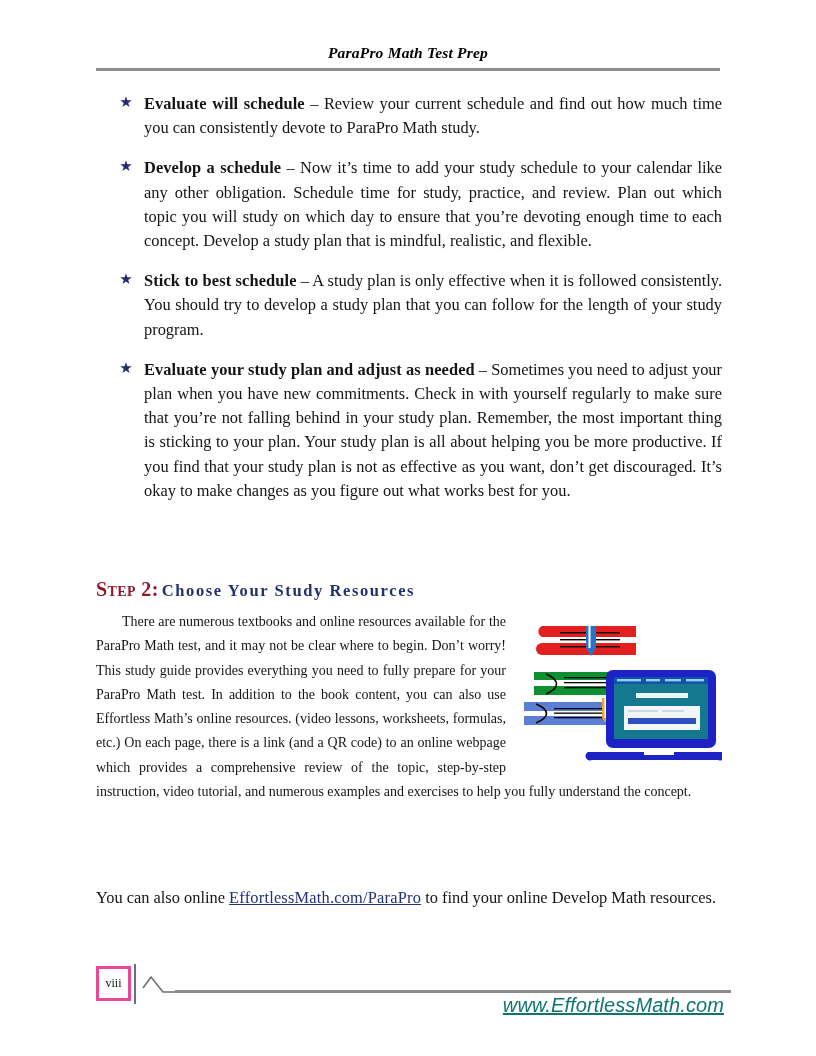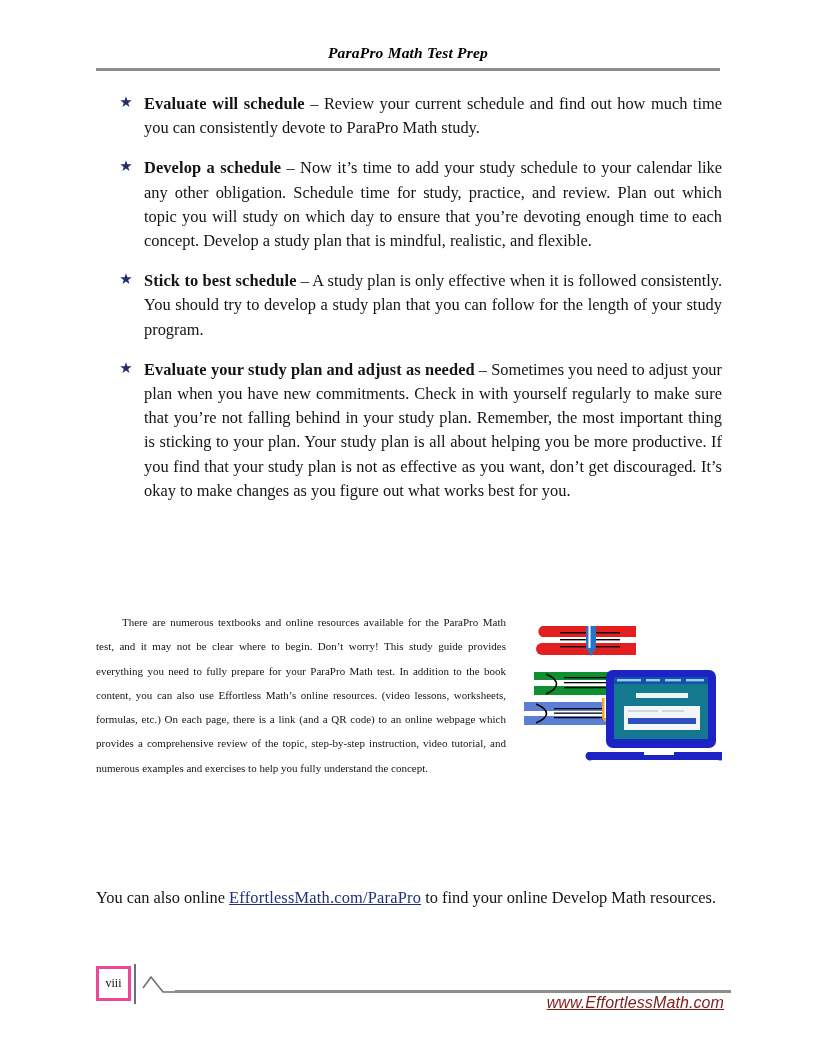--- a/index.html
+++ b/index.html
@@ -95,21 +95,21 @@
     letter-spacing: 1.6px;
     margin-left: 3px;
   }
 
   
   .body-block {
     position: absolute;
     left: 96px;
     top: 610px;
     width: 626px;
-    font-size: 11px;
+    font-size: 14px;
     line-height: 24.3px;
     color: #141414;
   }
   .body-text {
     text-align: justify;
     text-indent: 26px;
     margin: 0;
   }
   .closing-text {
     position: absolute;
@@ -160,22 +160,22 @@
     top: 962px;
     width: 600px;
     height: 44px;
   }
   .footer-link {
     position: absolute;
     right: 92px;
     top: 994px;
     font-family: "Liberation Sans", "DejaVu Sans", sans-serif;
     font-style: italic;
-    font-size: 16px;
-    color: #7f1d1d;
+    font-size: 20px;
+    color: #0f766e;
     text-decoration: underline;
     letter-spacing: 0.1px;
   }
 </style>
 </head>
 <body>
 
 <div class="page">
 
   <div class="header">
@@ -200,20 +200,23 @@
       <span class="lead-in">Stick to best schedule</span><span> – A study plan is only effective when it is followed consistently. You should try to develop a study plan that you can follow for the length of your study program.</span>
     </div>
 
     <div class="bullet-item">
       <span class="star-icon">★</span>
       <span class="lead-in">Evaluate your study plan and adjust as needed</span><span> – Sometimes you need to adjust your plan when you have new commitments. Check in with yourself regularly to make sure that you’re not falling behind in your study plan. Remember, the most important thing is sticking to your plan. Your study plan is all about helping you be more productive. If you find that your study plan is not as effective as you want, don’t get discouraged. It’s okay to make changes as you figure out what works best for you.</span>
     </div>
 
   </div>
 
+  <div class="step-heading">
+    <span class="step-label">Step 2:</span><span class="step-title">Choose Your Study Resources</span>
+  </div>
 
   <div class="body-block">
 
     <div class="illustration">
       <svg class="ill-svg" width="202" height="152" viewBox="0 0 202 152" xmlns="http://www.w3.org/2000/svg">
 
         <g>
           <rect x="4" y="88" width="112" height="9" fill="#5b7fd4"></rect>
           <rect x="4" y="97" width="112" height="5" fill="#ffffff"></rect>
           <rect x="4" y="102" width="112" height="9" fill="#5b7fd4"></rect>

